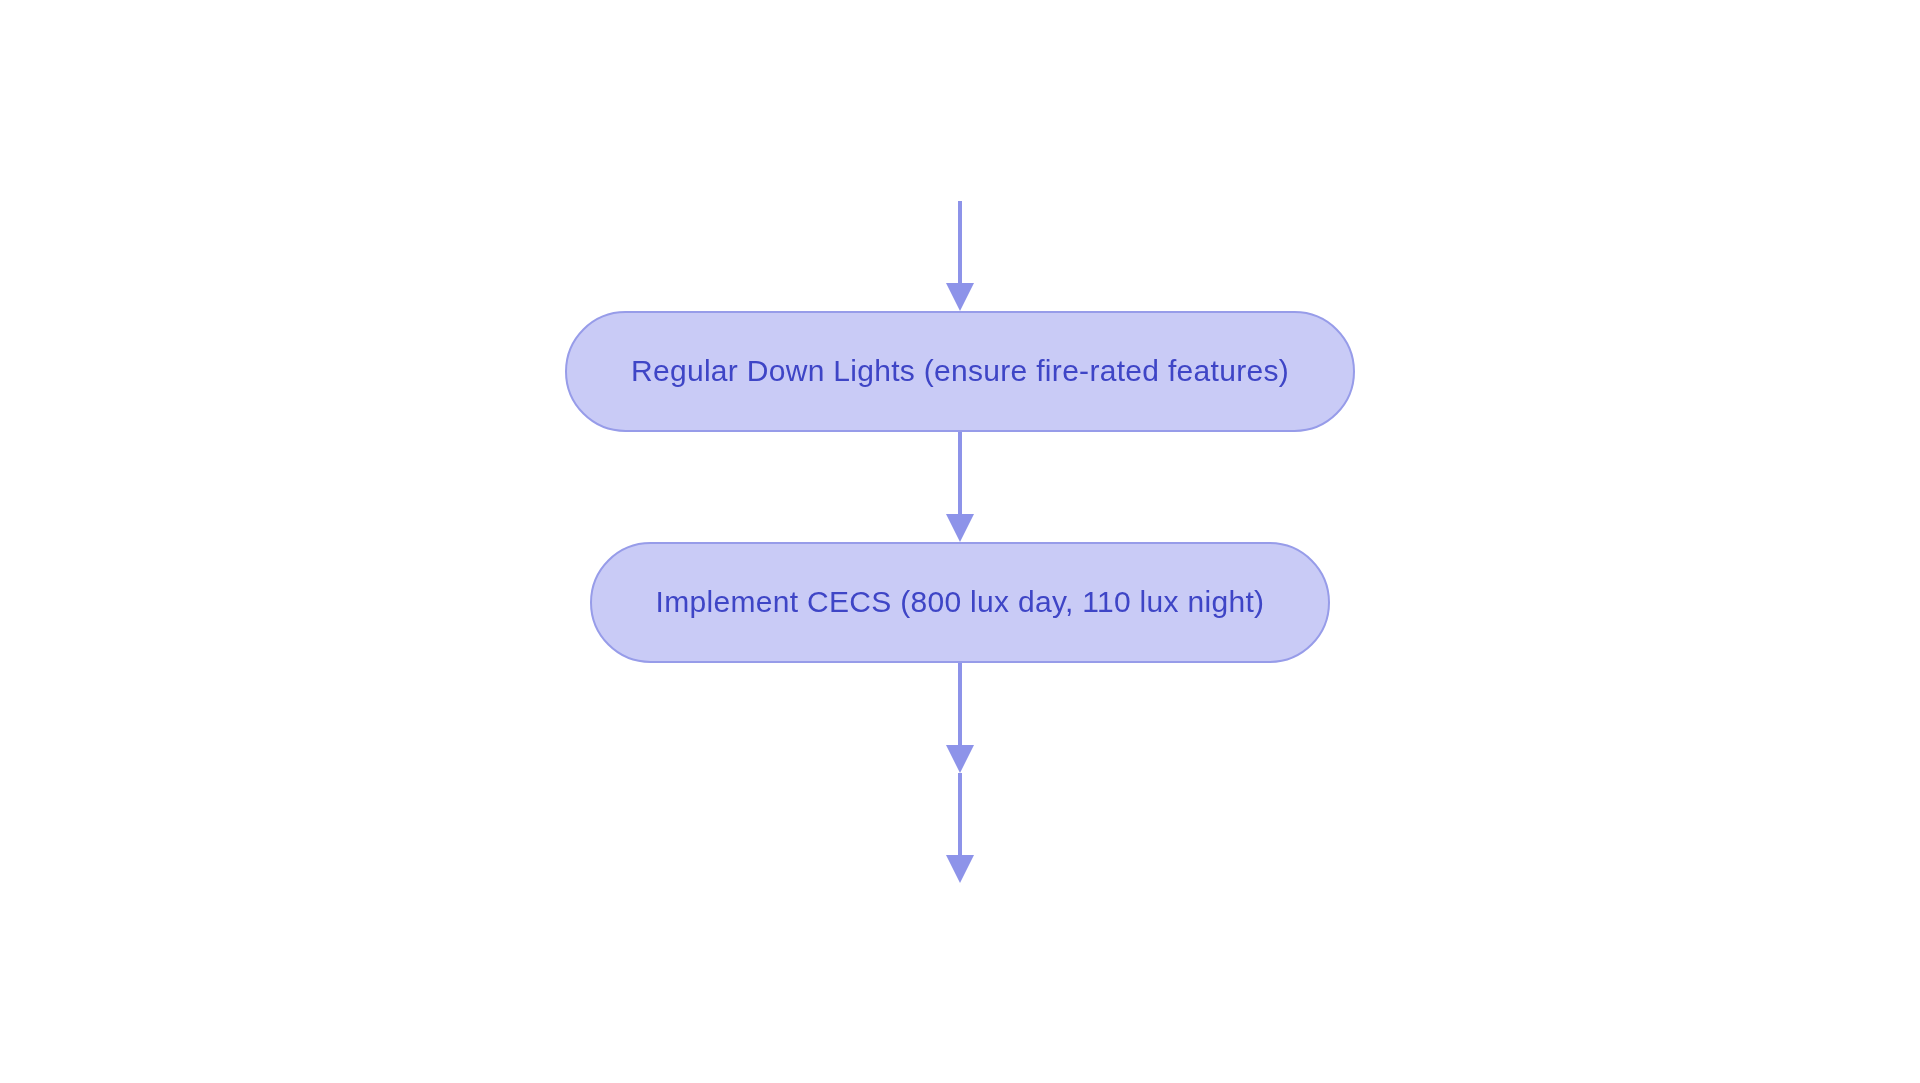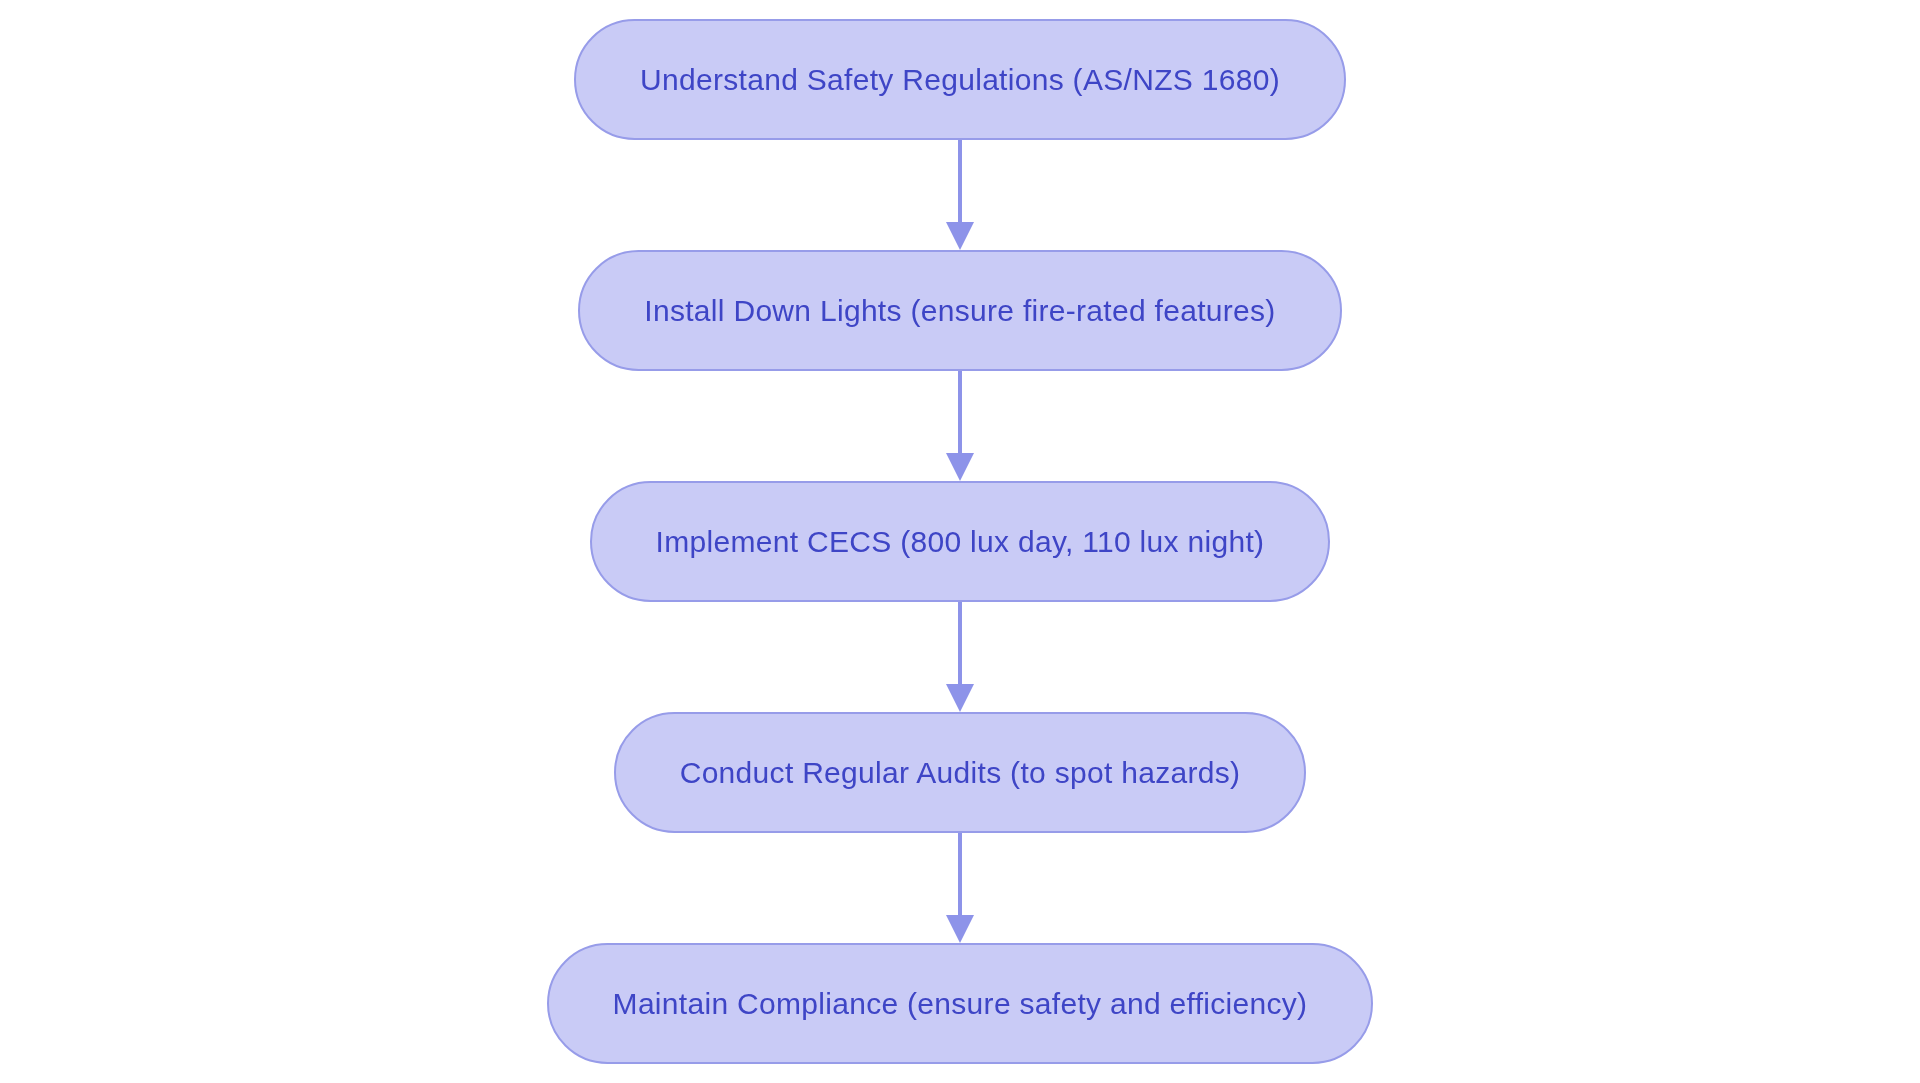--- a/index.html
+++ b/index.html
@@ -54,53 +54,44 @@
   }
   .flow-arrow .head {
     fill: var(--arrow);
   }
 </style>
 </head>
 <body>
 
 <div class="flow-canvas">
 
-  <div class="flow-node">
-    <span>Understand Safety Regulations (AS/NZS 1680)</span>
-  </div>
 
   <svg class="flow-arrow" width="36" height="110" viewBox="0 0 36 110" aria-hidden="true">
     <line class="stem" x1="18" y1="0" x2="18" y2="84"></line>
     <polygon class="head" points="4,82 32,82 18,110"></polygon>
   </svg>
 
   <div class="flow-node">
-    <span>Install Down Lights (ensure fire-rated features)</span>
+    <span>Regular Down Lights (ensure fire-rated features)</span>
   </div>
 
   <svg class="flow-arrow" width="36" height="110" viewBox="0 0 36 110" aria-hidden="true">
     <line class="stem" x1="18" y1="0" x2="18" y2="84"></line>
     <polygon class="head" points="4,82 32,82 18,110"></polygon>
   </svg>
 
   <div class="flow-node">
     <span>Implement CECS (800 lux day, 110 lux night)</span>
   </div>
 
   <svg class="flow-arrow" width="36" height="110" viewBox="0 0 36 110" aria-hidden="true">
     <line class="stem" x1="18" y1="0" x2="18" y2="84"></line>
     <polygon class="head" points="4,82 32,82 18,110"></polygon>
   </svg>
 
-  <div class="flow-node">
-    <span>Conduct Regular Audits (to spot hazards)</span>
-  </div>
 
   <svg class="flow-arrow" width="36" height="110" viewBox="0 0 36 110" aria-hidden="true">
     <line class="stem" x1="18" y1="0" x2="18" y2="84"></line>
     <polygon class="head" points="4,82 32,82 18,110"></polygon>
   </svg>
 
-  <div class="flow-node">
-    <span>Maintain Compliance (ensure safety and efficiency)</span>
-  </div>
 
 </div>
 
 </body></html>

